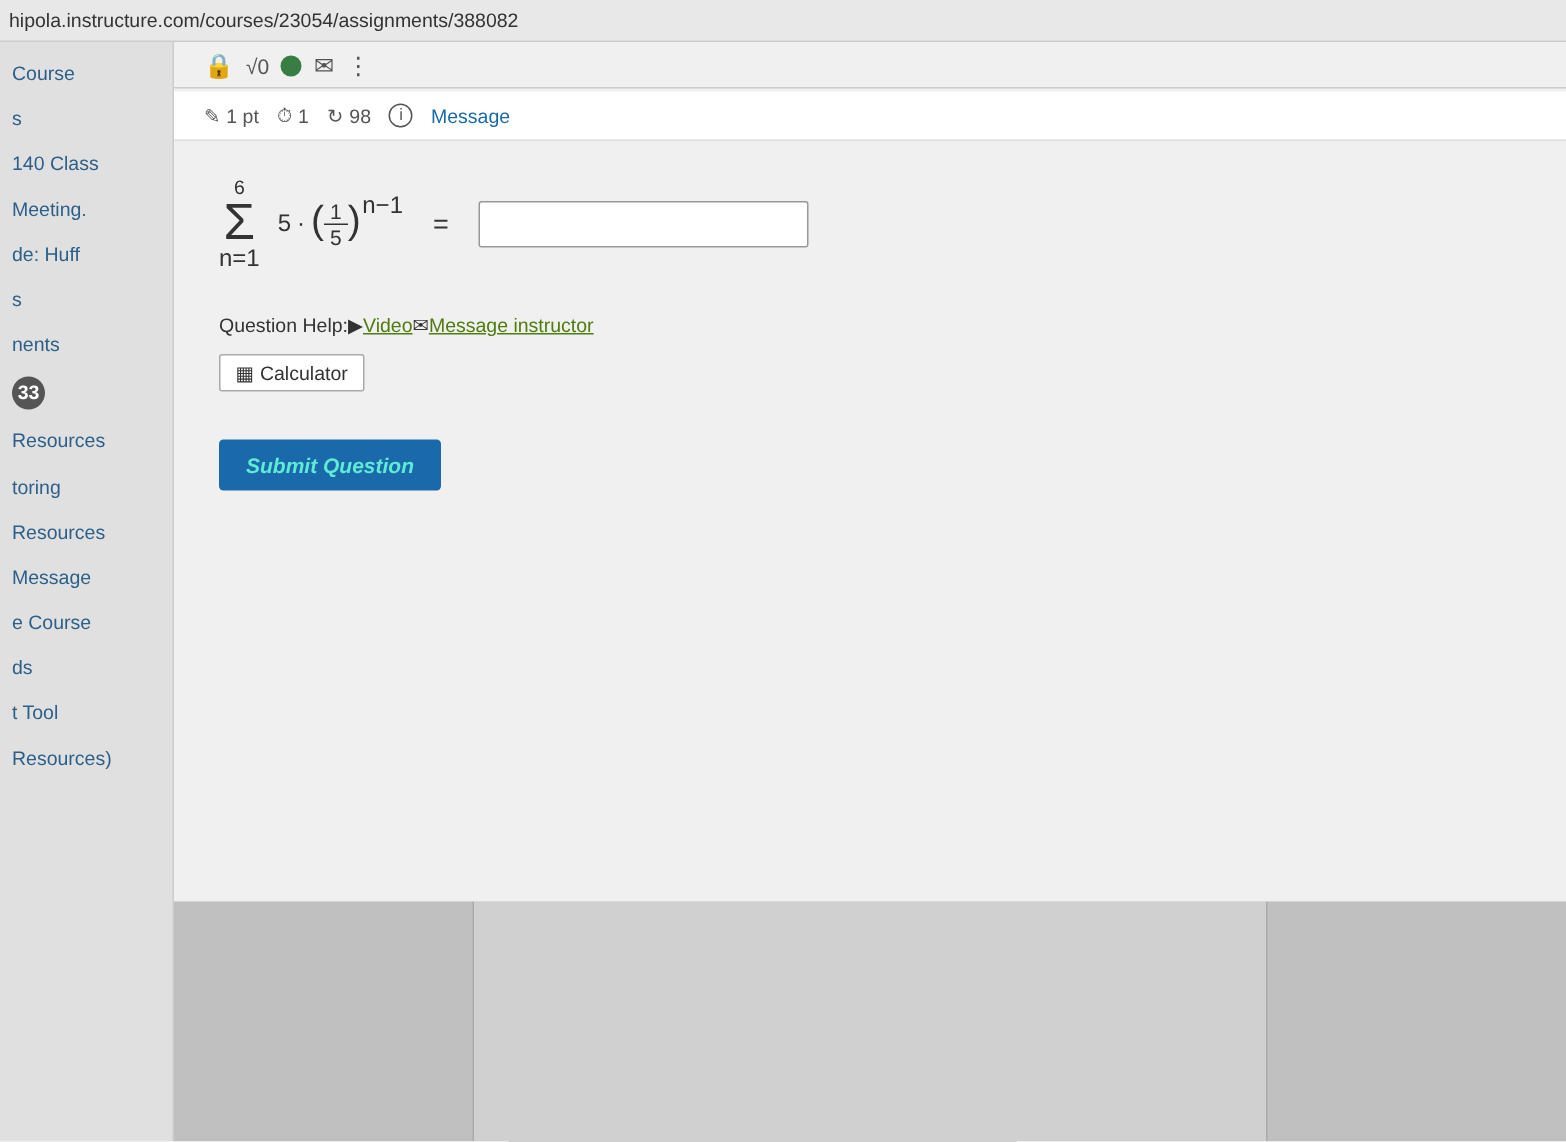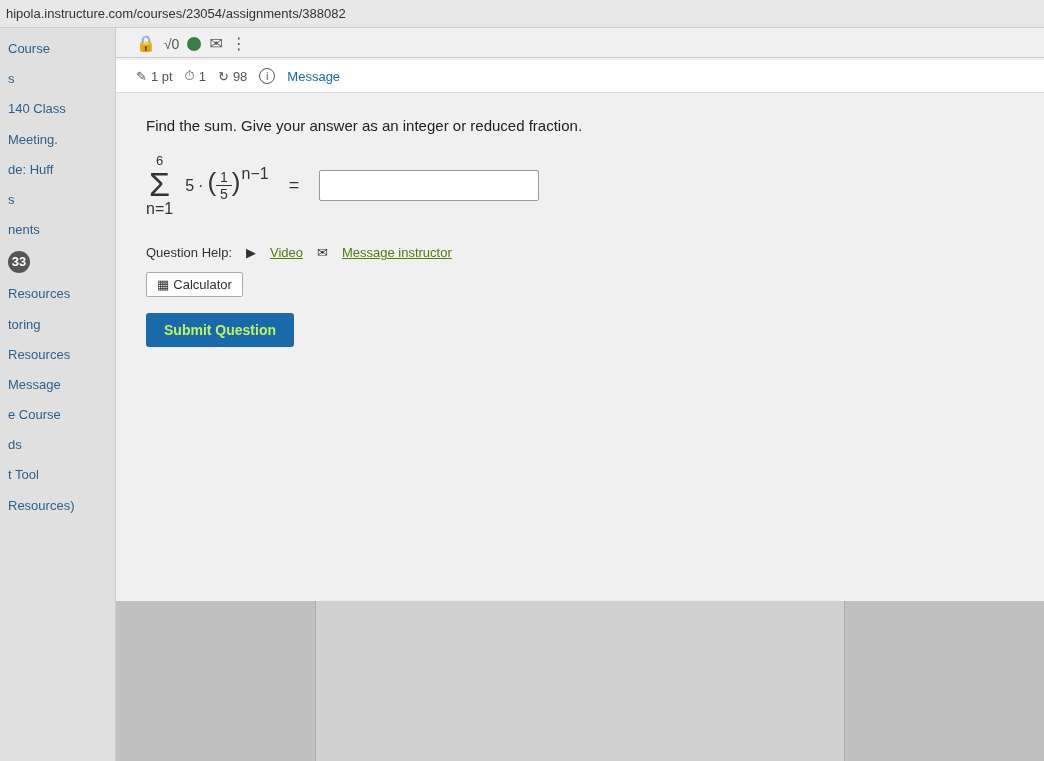--- a/index.html
+++ b/index.html
@@ -222,21 +222,21 @@
       outline: none;
       border-radius: 2px;
     }
 
     .help-section {
       margin-bottom: 12px;
       font-size: 13px;
       color: #333;
       display: flex;
       align-items: center;
-      gap: 14px;
+      gap: 0;
     }
 
     .help-link {
       color: #4d7c0f;
       cursor: pointer;
       text-decoration: underline;
     }
 
     .calc-btn {
       border: 1px solid #aaa;
@@ -248,28 +248,29 @@
       display: flex;
       align-items: center;
       gap: 4px;
       border-radius: 2px;
       margin-top: 6px;
       width: fit-content;
     }
 
     .submit-btn {
       background: #1a6aab;
-      color: #bef264;
+      color: #5eead4;
       border: none;
       padding: 9px 18px;
       font-size: 14px;
       font-weight: bold;
       cursor: pointer;
       border-radius: 3px;
-      margin-top: 16px;
+      margin-top: 32px;
+      font-style: italic;
     }
 
     .bottom-area {
       height: 160px;
       background: #c8c8c8;
       display: flex;
       gap: 0;
       overflow: hidden;
     }
 
@@ -393,21 +394,20 @@
           <span>98</span>
         </span>
         <span class="meta-item">
           <span style="font-size:14px; border:1px solid #555; border-radius:50%; width:16px; height:16px; display:inline-flex; align-items:center; justify-content:center; font-size:11px;">i</span>
         </span>
         <a class="details-link">Message</a>
       </div>
     </div>
 
     <div class="question-body">
-      <p class="question-text">Find the sum. Give your answer as an integer or reduced fraction.</p>
 
       
       <div class="math-formula">
         <div class="sigma-expr">
 
           <div style="display:flex; align-items:center; gap:2px;">
             <div style="display:flex; flex-direction:column; align-items:center; font-size:13px; position:relative; top:0;">
               <span style="font-size:13px; line-height:1;">6</span>
               <span style="font-size:34px; line-height:1;">Σ</span>
               <span style="font-size:16px; line-height:1;">n=1</span>

